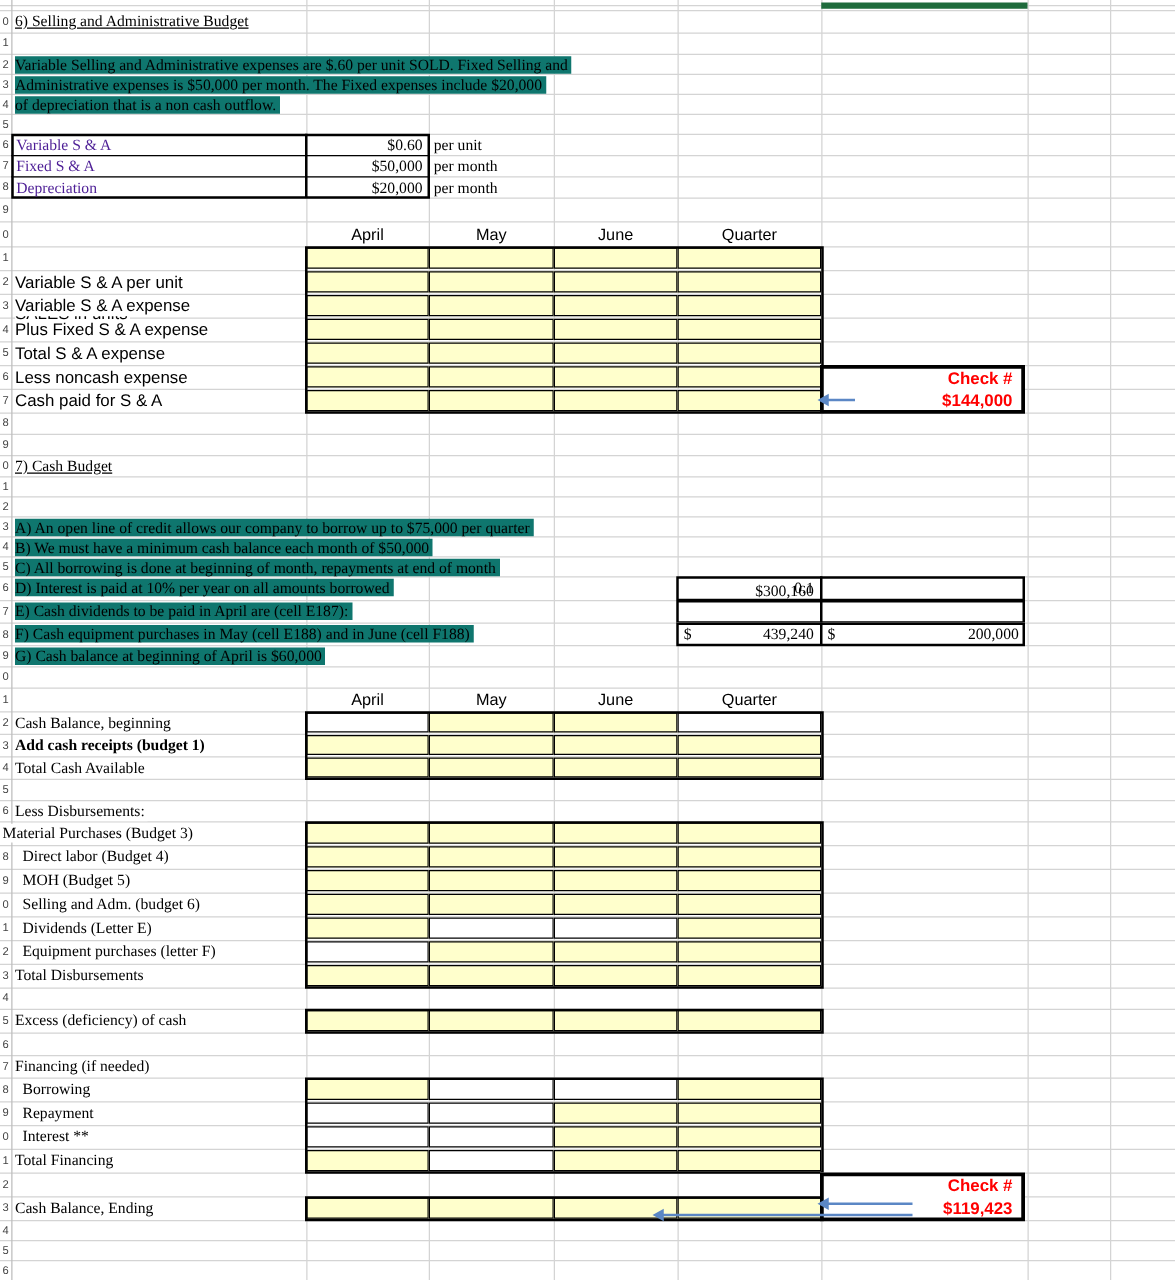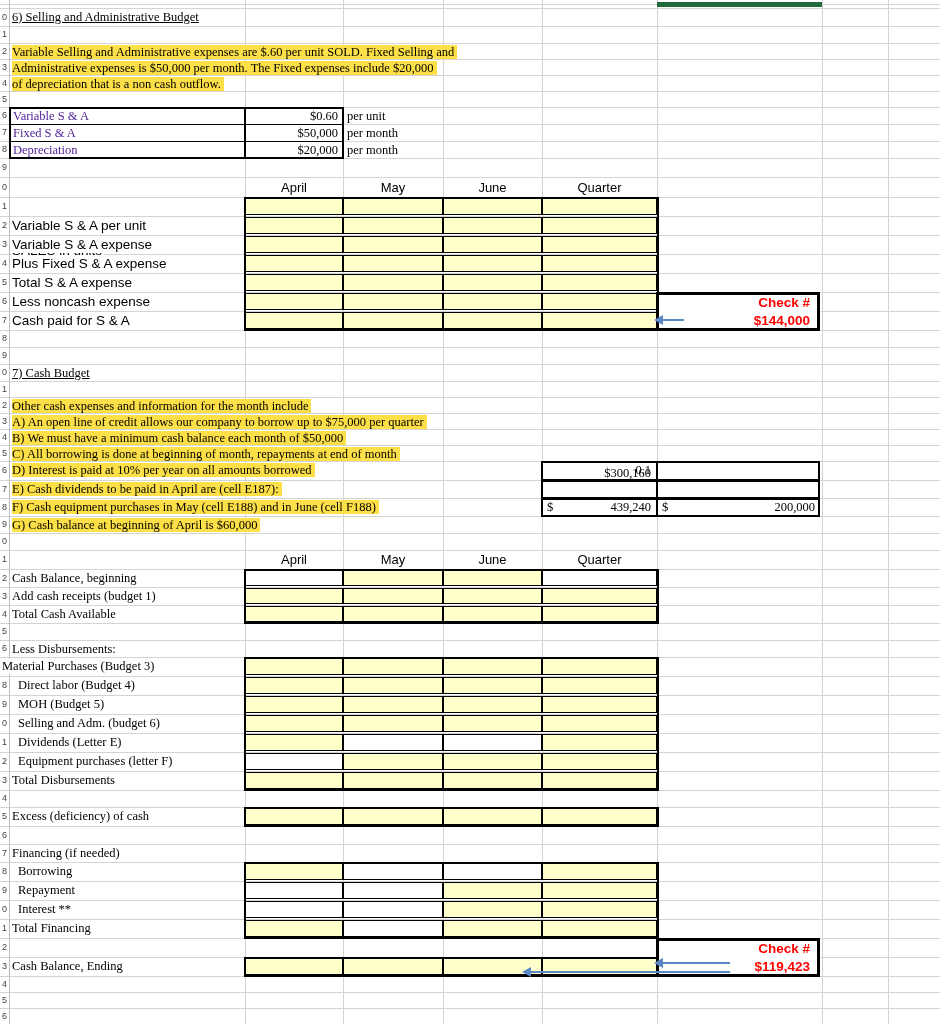--- a/index.html
+++ b/index.html
@@ -3,21 +3,21 @@
 <meta charset="utf-8">
 <style>
   html,body{margin:0;padding:0;background:#ffffff;}
   #stage{position:relative;width:940px;height:1024px;background:#ffffff;overflow:hidden;
          font-family:"Liberation Serif","DejaVu Serif",serif;}
   .abs{position:absolute;}
   .gl-h{position:absolute;height:1px;background:#d4d4d4;left:0;width:940px;}
   .gl-v{position:absolute;width:1px;background:#d4d4d4;top:0;height:1024px;}
   .rowdigit{position:absolute;left:0;width:7px;font-family:"Liberation Sans","DejaVu Sans",sans-serif;
             font-size:9px;color:#444;text-align:right;overflow:hidden;}
-  .serif-note{position:absolute;font-size:12.5px;color:#000;background:#fde047;white-space:nowrap;
+  .serif-note{position:absolute;font-size:12.5px;color:#000;background:#0f766e;white-space:nowrap;
               line-height:14px;padding-right:3px;}
   .title{position:absolute;font-size:12.5px;color:#000;text-decoration:underline;background:#fff;
          white-space:nowrap;line-height:14px;padding-right:3px;}
   .cell{position:absolute;box-sizing:border-box;border:1.6px solid #000;}
   .outer{position:absolute;box-sizing:border-box;border:2px solid #000;pointer-events:none;background:transparent;}
   .monthhdr{position:absolute;font-family:"Liberation Sans","DejaVu Sans",sans-serif;font-size:13px;
             color:#000;text-align:center;line-height:15px;}
   .t1label{position:absolute;font-family:"Liberation Sans","DejaVu Sans",sans-serif;font-size:13.5px;
            color:#000;white-space:nowrap;line-height:16px;background:#fff;padding-right:2px;}
   .t2label{position:absolute;font-size:12.5px;color:#000;white-space:nowrap;line-height:15px;
@@ -247,21 +247,21 @@
       <div class="monthhdr" style="left: 542px; top: 552px; width: 115px;">Quarter</div>
       <div class="cell" style="left: 245px; top: 570px; width: 98px; height: 16px; background: rgb(255, 255, 255);"></div>
       <div class="cell" style="left: 343px; top: 570px; width: 100px; height: 16px; background: rgb(255, 255, 204);"></div>
       <div class="cell" style="left: 443px; top: 570px; width: 99px; height: 16px; background: rgb(255, 255, 204);"></div>
       <div class="cell" style="left: 542px; top: 570px; width: 115px; height: 16px; background: rgb(255, 255, 255);"></div>
       <div class="t2label" style="left: 12px; top: 570.5px;">Cash Balance, beginning</div>
       <div class="cell" style="left: 245px; top: 588px; width: 98px; height: 16px; background: rgb(255, 255, 204);"></div>
       <div class="cell" style="left: 343px; top: 588px; width: 100px; height: 16px; background: rgb(255, 255, 204);"></div>
       <div class="cell" style="left: 443px; top: 588px; width: 99px; height: 16px; background: rgb(255, 255, 204);"></div>
       <div class="cell" style="left: 542px; top: 588px; width: 115px; height: 16px; background: rgb(255, 255, 204);"></div>
-      <div class="t2label" style="left: 12px; top: 588.5px;">Add cash receipts (budget 1)</div>
+      <div class="t2label" style="left: 12px; top: 588.5px; font-weight: bold;">Add cash receipts (budget 1)</div>
       <div class="cell" style="left: 245px; top: 606px; width: 98px; height: 16px; background: rgb(255, 255, 204);"></div>
       <div class="cell" style="left: 343px; top: 606px; width: 100px; height: 16px; background: rgb(255, 255, 204);"></div>
       <div class="cell" style="left: 443px; top: 606px; width: 99px; height: 16px; background: rgb(255, 255, 204);"></div>
       <div class="cell" style="left: 542px; top: 606px; width: 115px; height: 16px; background: rgb(255, 255, 204);"></div>
       <div class="t2label" style="left: 12px; top: 606.5px;">Total Cash Available</div>
       <div class="outer" style="left: 243.5px; top: 568.5px; width: 415px; height: 55px;"></div>
       <div class="t2label" style="left: 12px; top: 641.5px;">Less Disbursements:</div>
       <div class="cell" style="left: 245px; top: 658px; width: 98px; height: 17px; background: rgb(255, 255, 204);"></div>
       <div class="cell" style="left: 343px; top: 658px; width: 100px; height: 17px; background: rgb(255, 255, 204);"></div>
       <div class="cell" style="left: 443px; top: 658px; width: 99px; height: 17px; background: rgb(255, 255, 204);"></div>
@@ -328,21 +328,20 @@
       <div class="outer" style="left: 243.5px; top: 861.5px; width: 415px; height: 77px;"></div>
       <div class="cell" style="left: 245px; top: 958px; width: 98px; height: 17px; background: rgb(255, 255, 204);"></div>
       <div class="cell" style="left: 343px; top: 958px; width: 100px; height: 17px; background: rgb(255, 255, 204);"></div>
       <div class="cell" style="left: 443px; top: 958px; width: 99px; height: 17px; background: rgb(255, 255, 204);"></div>
       <div class="cell" style="left: 542px; top: 958px; width: 115px; height: 17px; background: rgb(255, 255, 204);"></div>
       <div class="t2label" style="left: 12px; top: 958.5px;">Cash Balance, Ending</div>
       <div class="outer" style="left: 243.5px; top: 956.5px; width: 415px; height: 20px;"></div>
     </div>
   <div id="sa-title" class="title" style="left: 12px; top: 10px;">6)  Selling and Administrative Budget</div>
   <div id="cash-title" class="title" style="left: 12px; top: 366px;">7) Cash Budget</div>
-  <div id="cash-intro" class="serif-note" style="left: 12px; top: 398.5px;">Other cash expenses and information for the month include</div>
 
   <div id="check1" class="checkbox" style="left: 656px; top: 291.5px; width: 164px; height: 39px;"></div>
   <div id="check1-label" class="checktext" style="left: 660px; top: 295px; width: 150px; color: rgb(255, 0, 0);">Check #</div>
   <div id="check1-value" class="checktext" style="left: 660px; top: 313px; width: 150px; color: rgb(255, 0, 0);">$144,000</div>
 
   <div id="check2" class="checkbox" style="left: 656px; top: 937.5px; width: 164px; height: 39px;"></div>
   <div id="check2-label" class="checktext" style="left: 660px; top: 941px; width: 150px; color: rgb(255, 0, 0);">Check #</div>
   <div id="check2-value" class="checktext" style="left: 660px; top: 959px; width: 150px; color: rgb(255, 0, 0);">$119,423</div>
 
   <div id="arrows">

